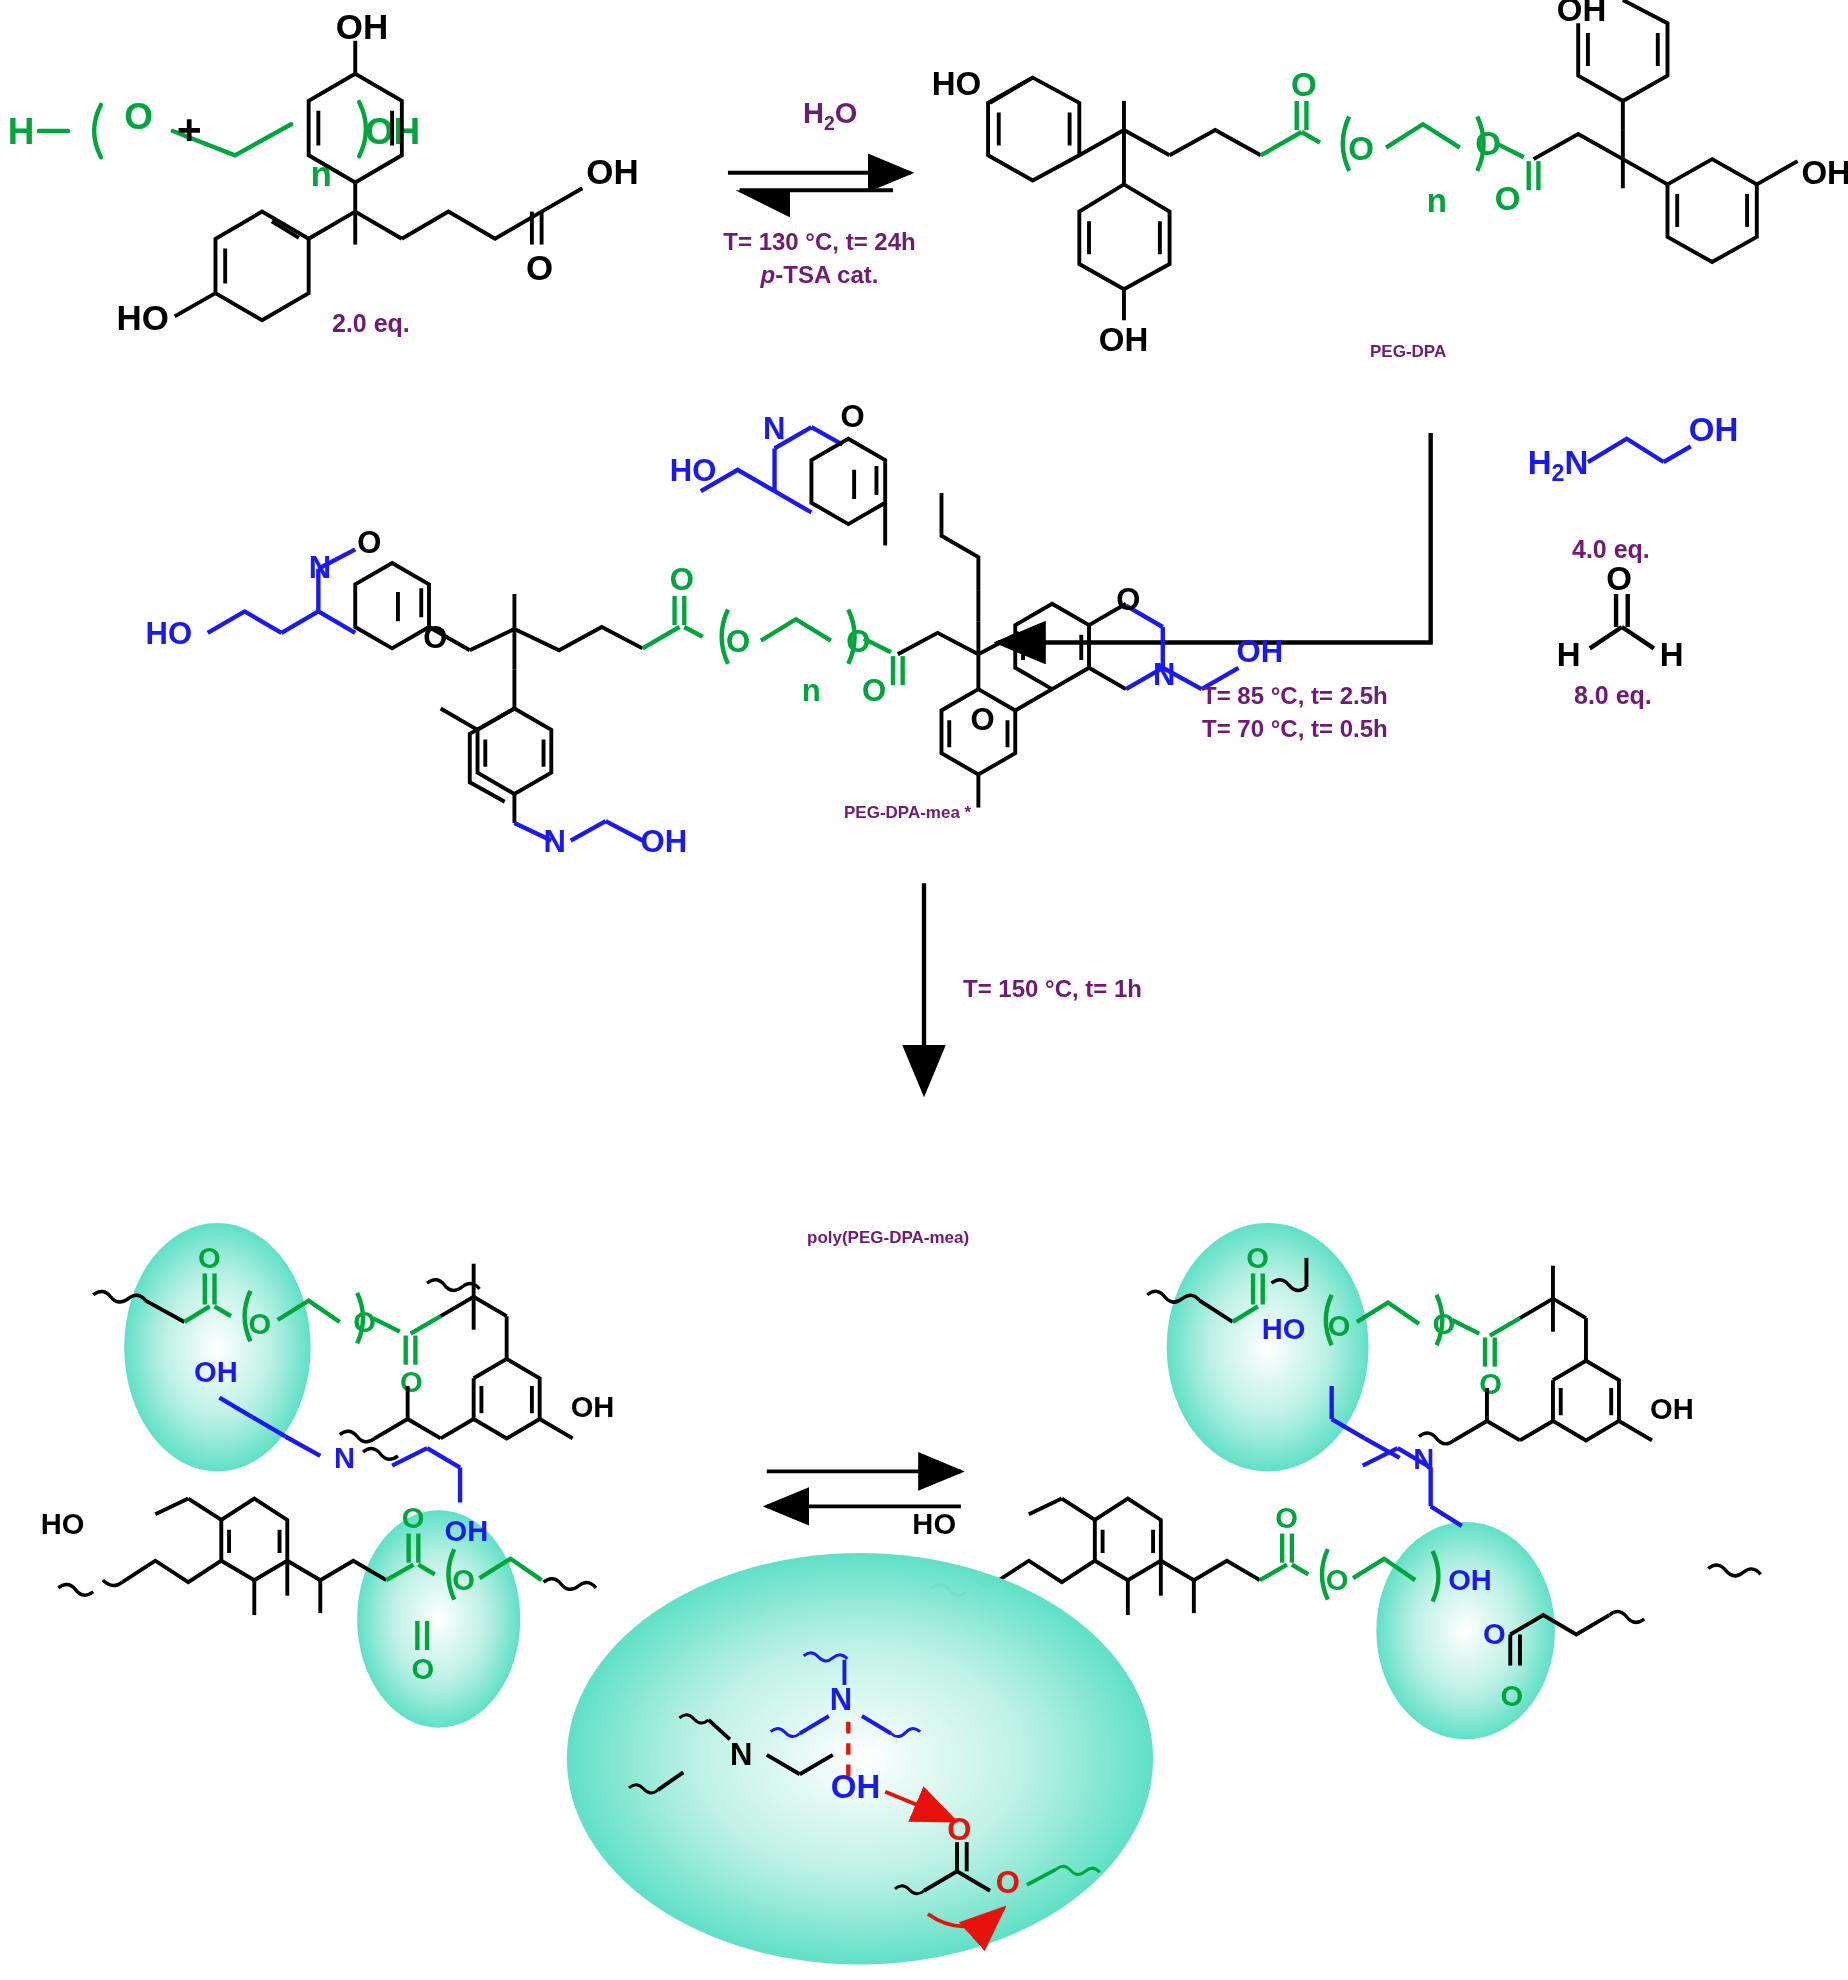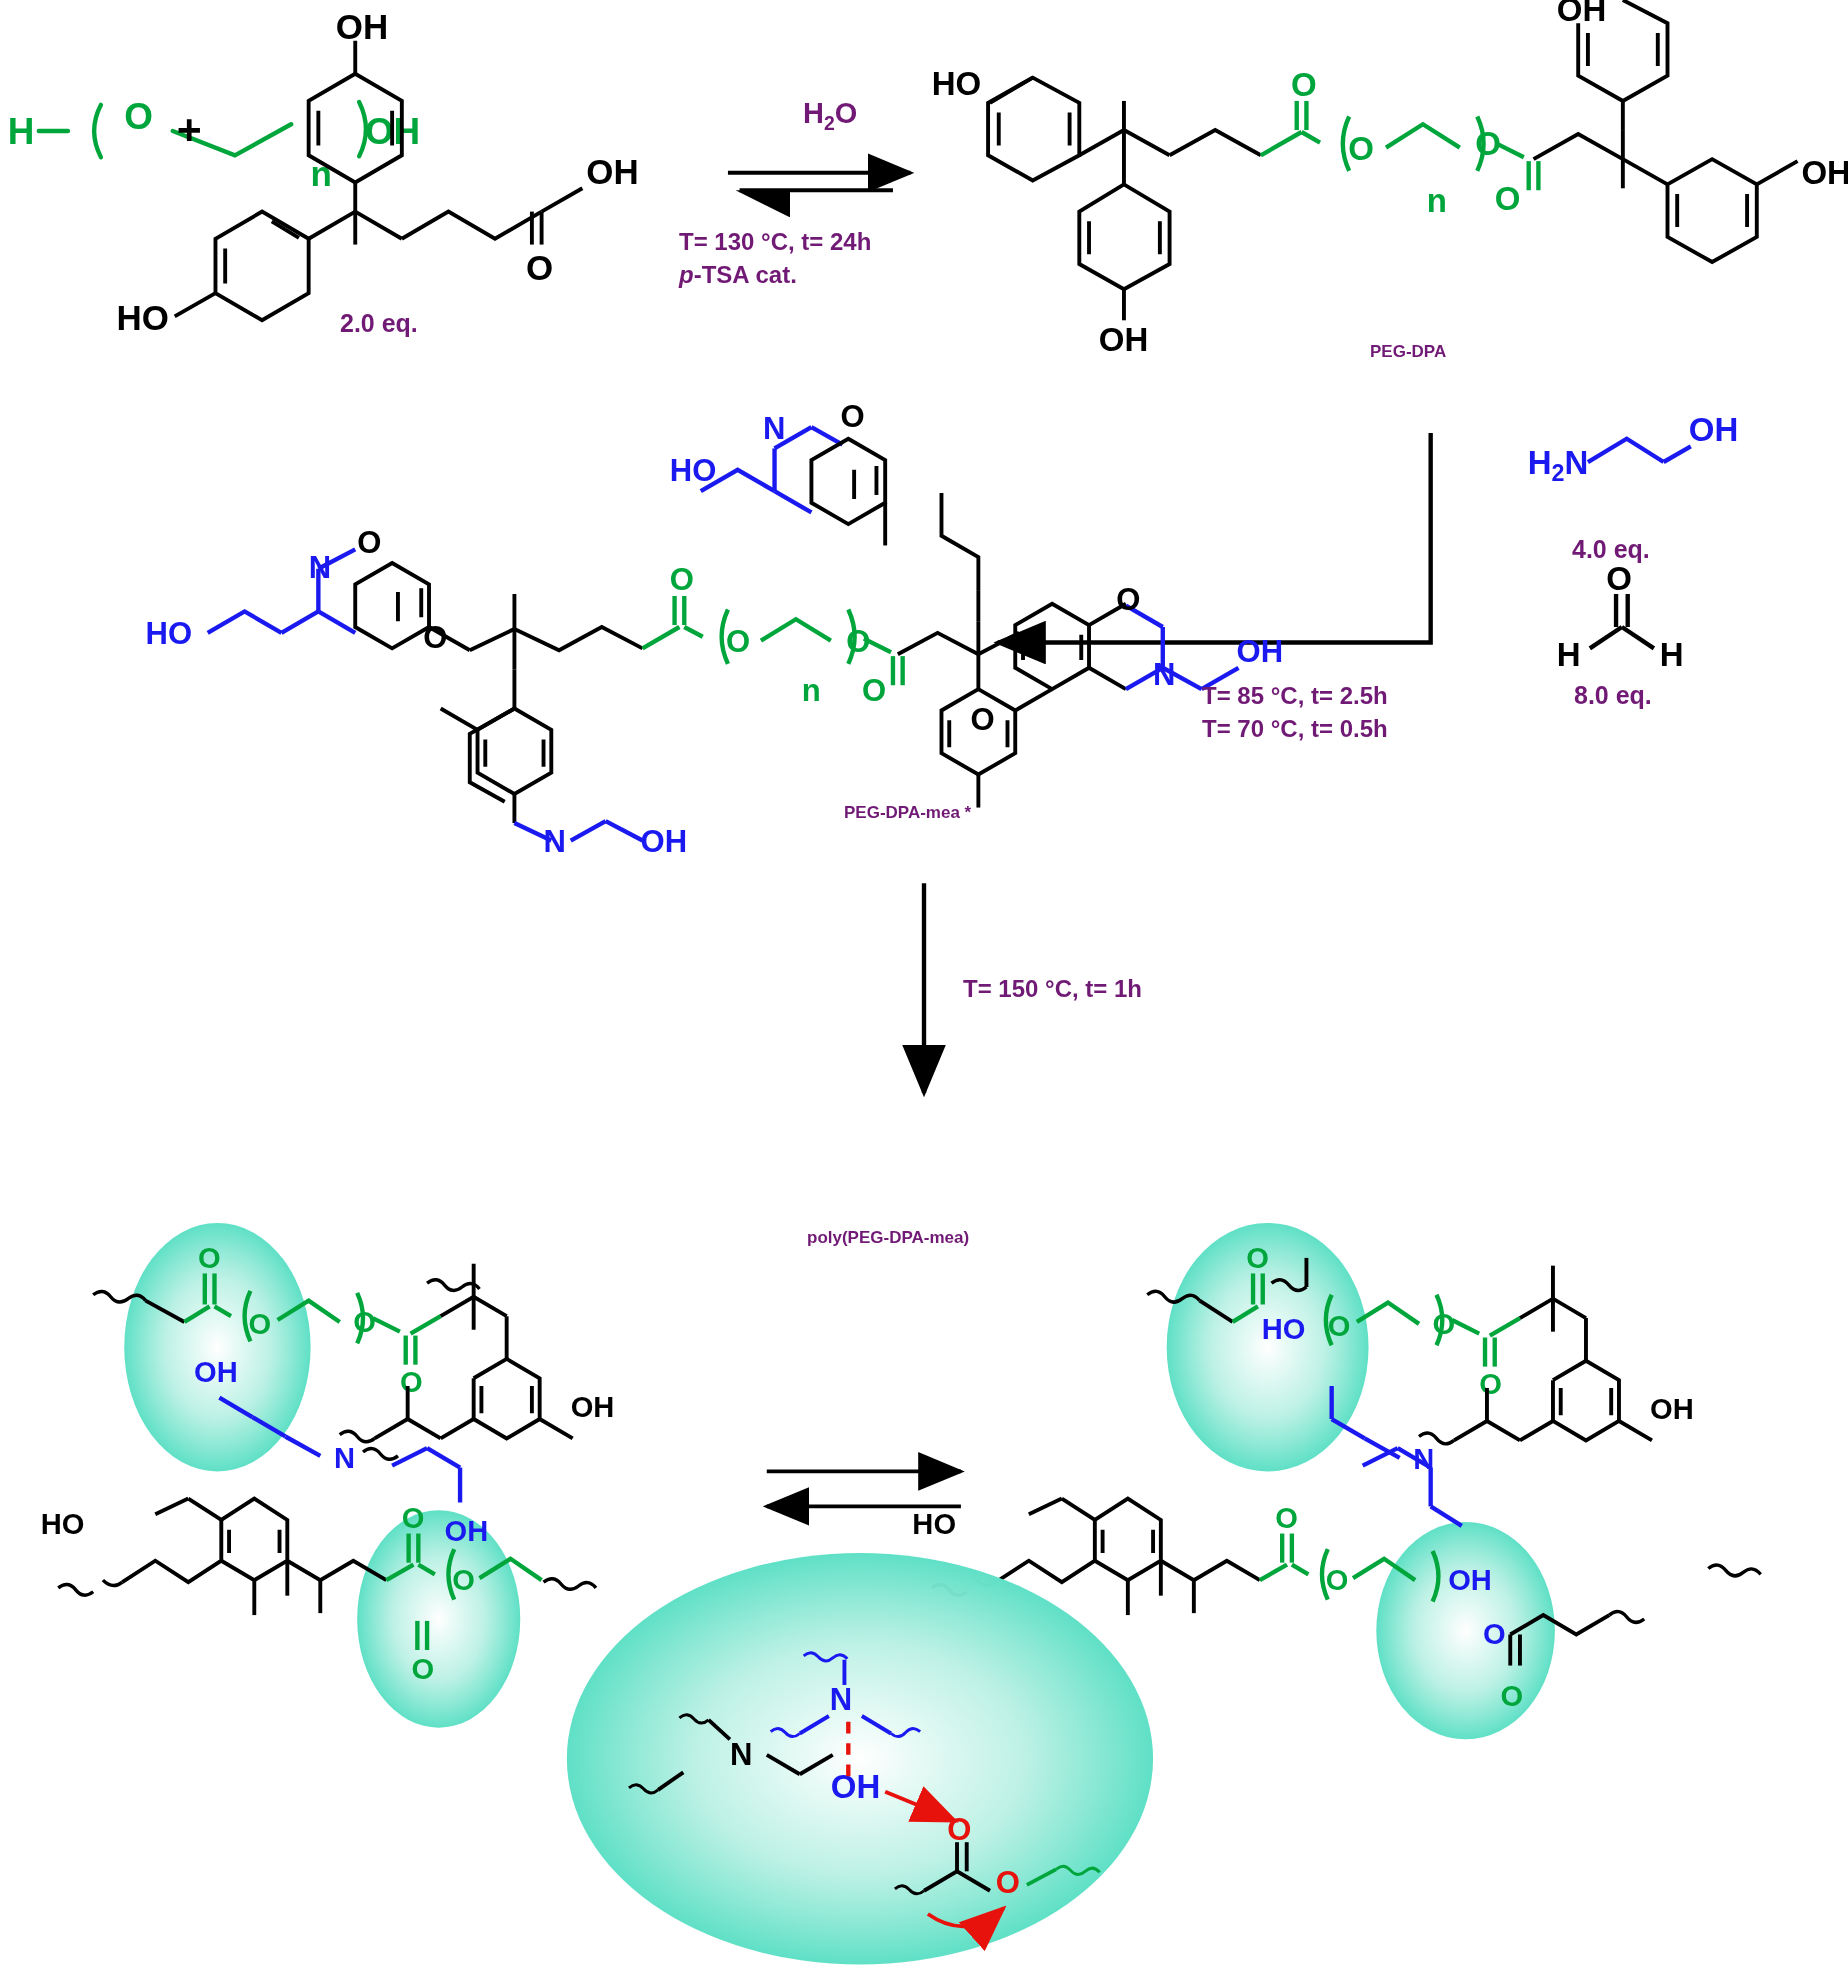--- a/index.html
+++ b/index.html
@@ -1,20 +1,20 @@
 <!DOCTYPE html>
 <html><head>
 <meta charset="utf-8">
 <style>
   html,body{margin:0;padding:0;background:#ffffff;}
   body{width:1849px;height:1981px;position:relative;
        font-family:"Liberation Sans", sans-serif;overflow:hidden;}
   .scheme{position:absolute;left:0;top:0;width:1849px;height:1981px;}
   .lbl{position:absolute;font-weight:bold;color:#701a75;white-space:nowrap;}
-  .cond{font-size:24px;line-height:33px;}
+  .cond{font-size:24px;line-height:33px;text-align:center;}
   .name{font-size:17px;}
   .eq{font-size:25px;}
   svg{position:absolute;left:0;top:0;overflow:visible;}
   text{font-family:"Liberation Sans", sans-serif;font-weight:bold;}
 </style>
 </head>
 <body>
 
 <svg class="scheme" width="1849" height="1981" viewBox="0 0 1905 2041">
   <defs>
@@ -495,21 +495,21 @@
   <text x="1026" y="1950" font-size="32" fill="#e8120c">O</text>
   <g stroke="#00a63c" stroke-width="4" fill="none">
     <path d="M1058,1942 L1088,1926"></path>
     <path d="M1088,1926 q8,-7 15,1 q7,8 15,1 q8,-7 15,1" stroke-width="3"></path>
   </g>
   <g stroke="#e8120c" stroke-width="4" fill="none">
     <path d="M956,1972 Q996,2000 1034,1966" marker-end="url(#ahr)"></path>
   </g>
 </svg>
 
-<div class="lbl eq" style="left:340px;top:309px;">2.0 eq.</div>
+<div class="lbl eq" style="left:332px;top:309px;">2.0 eq.</div>
 
 <div class="lbl" style="left:803px;top:97px;font-size:29px;">
   <span>H</span><sub style="font-size:19.4px;">2</sub><span>O</span>
 </div>
 
 <div class="lbl cond" style="left:679px;top:225px;width:281px;">
   <div>T= 130 °C, t= 24h</div>
   <div>
     <em>p</em><span>-TSA cat.</span>
   </div>

